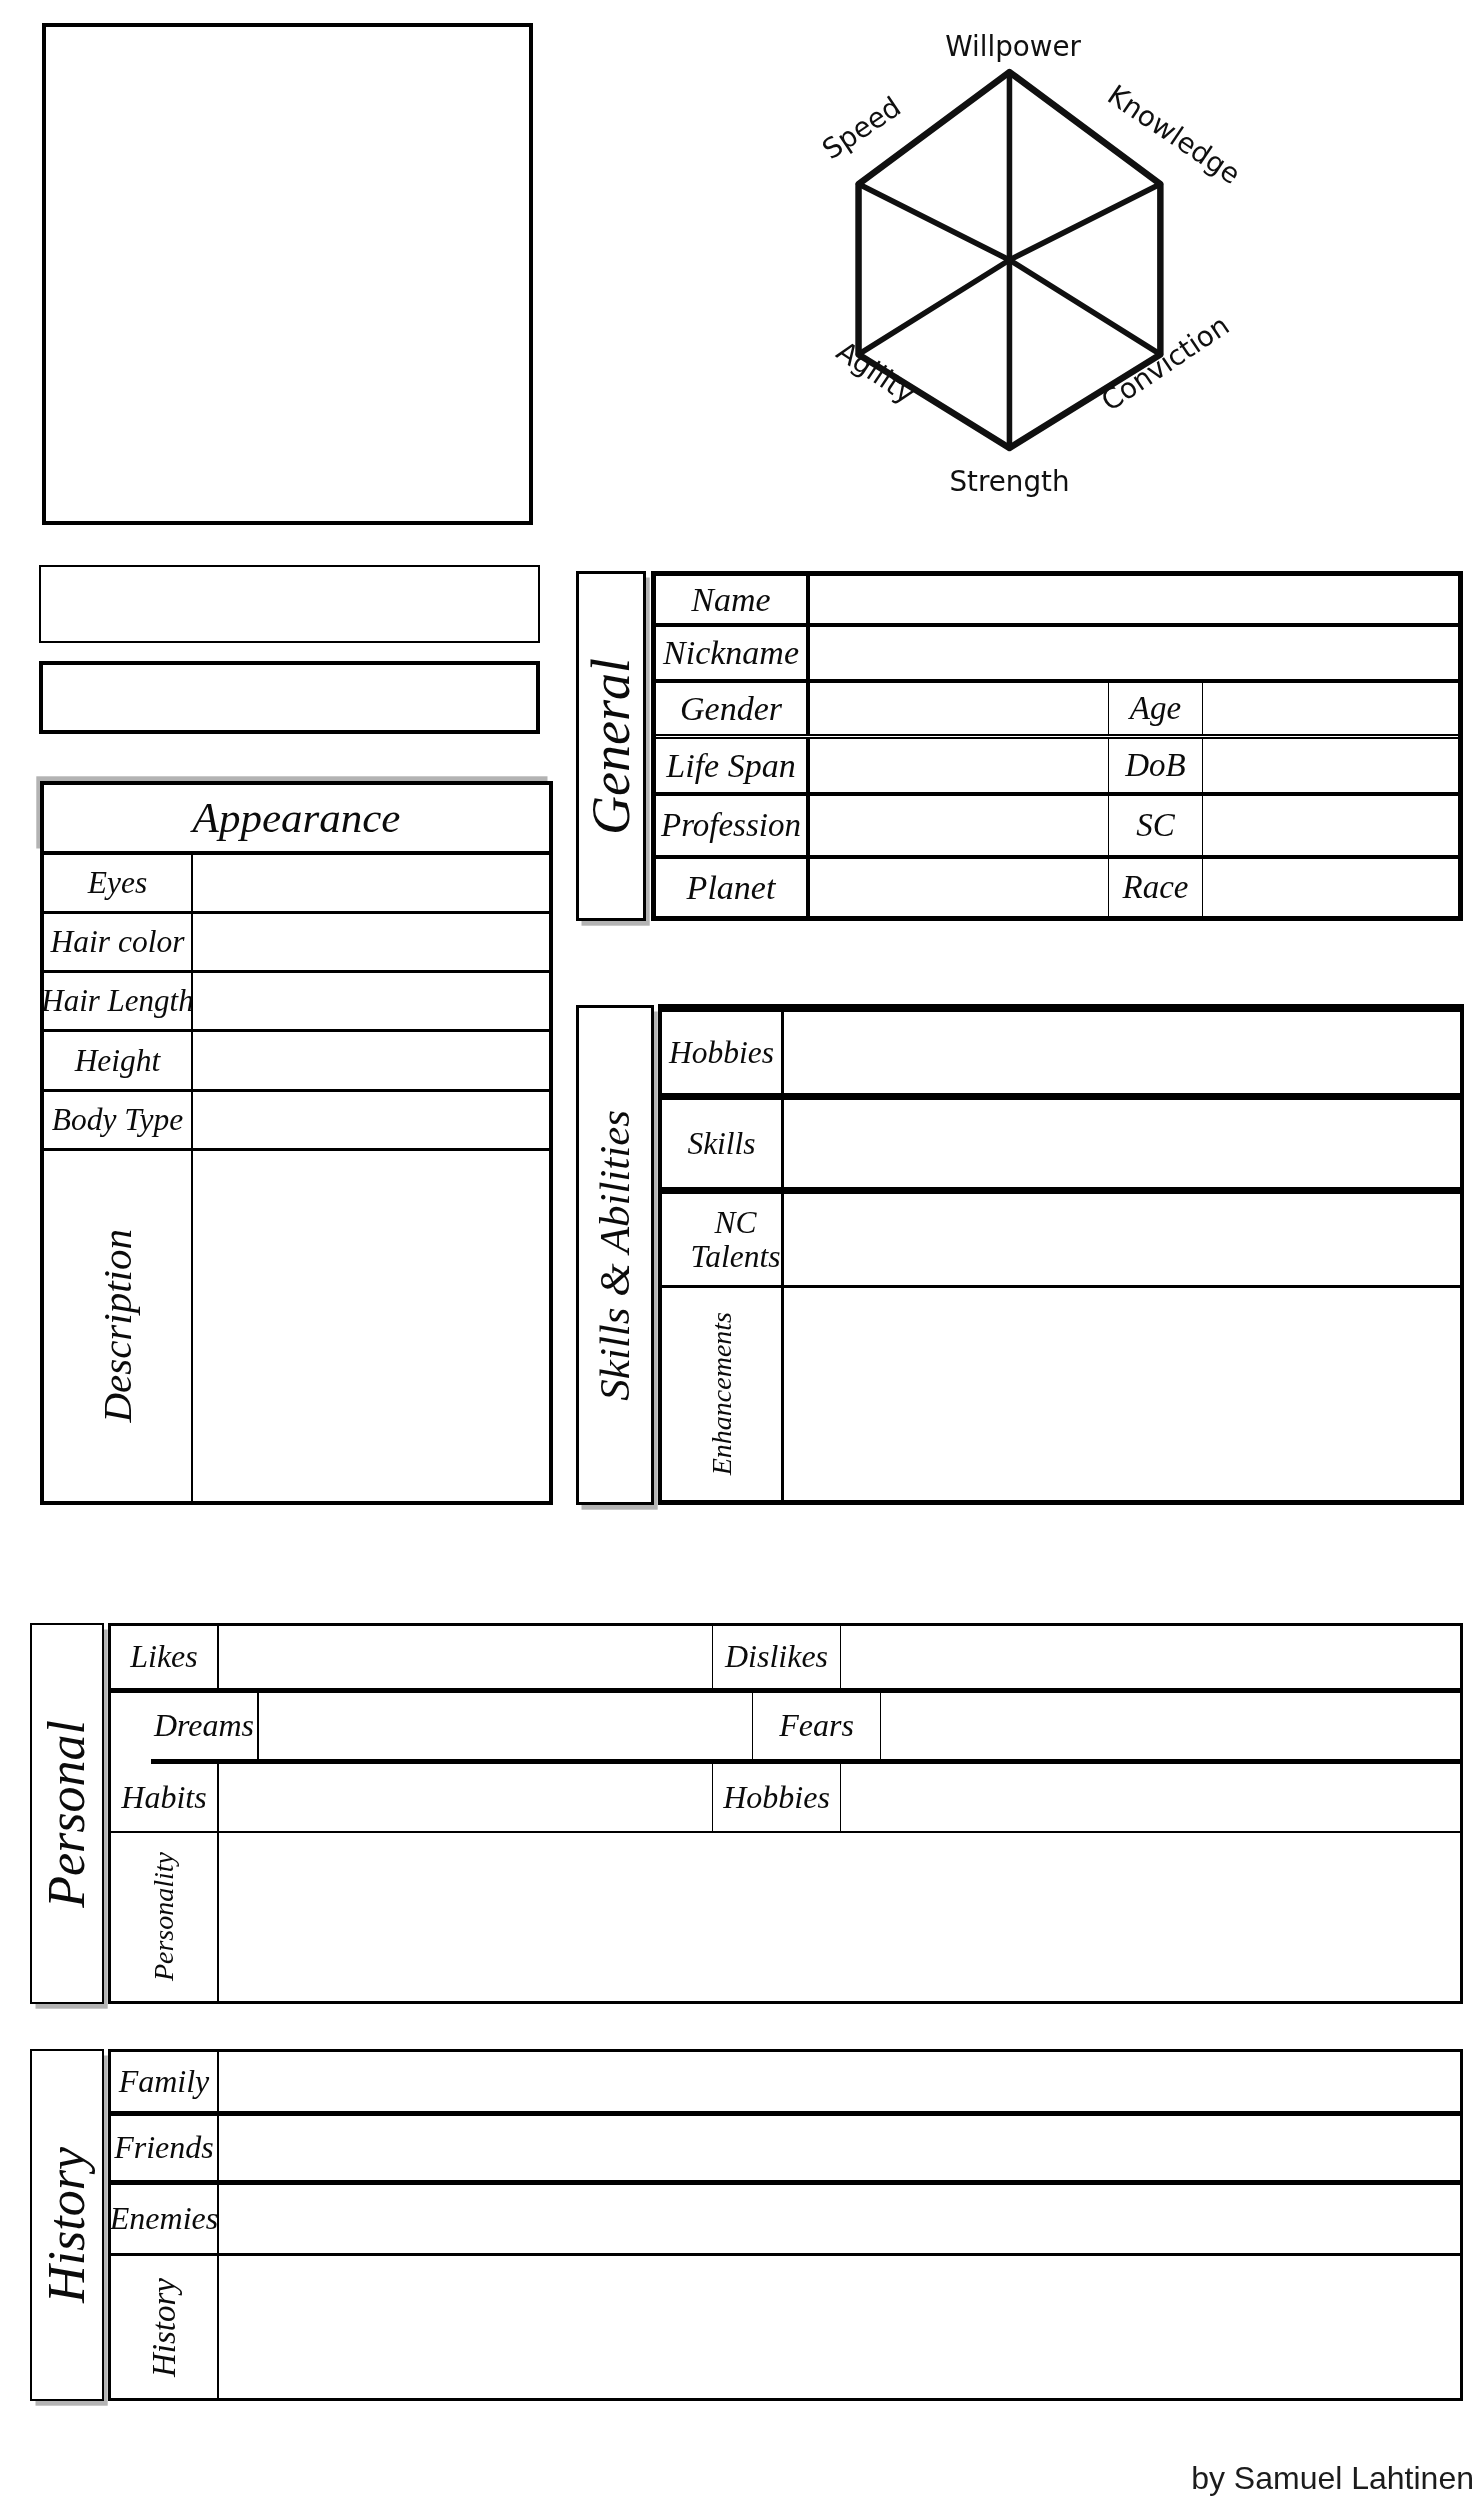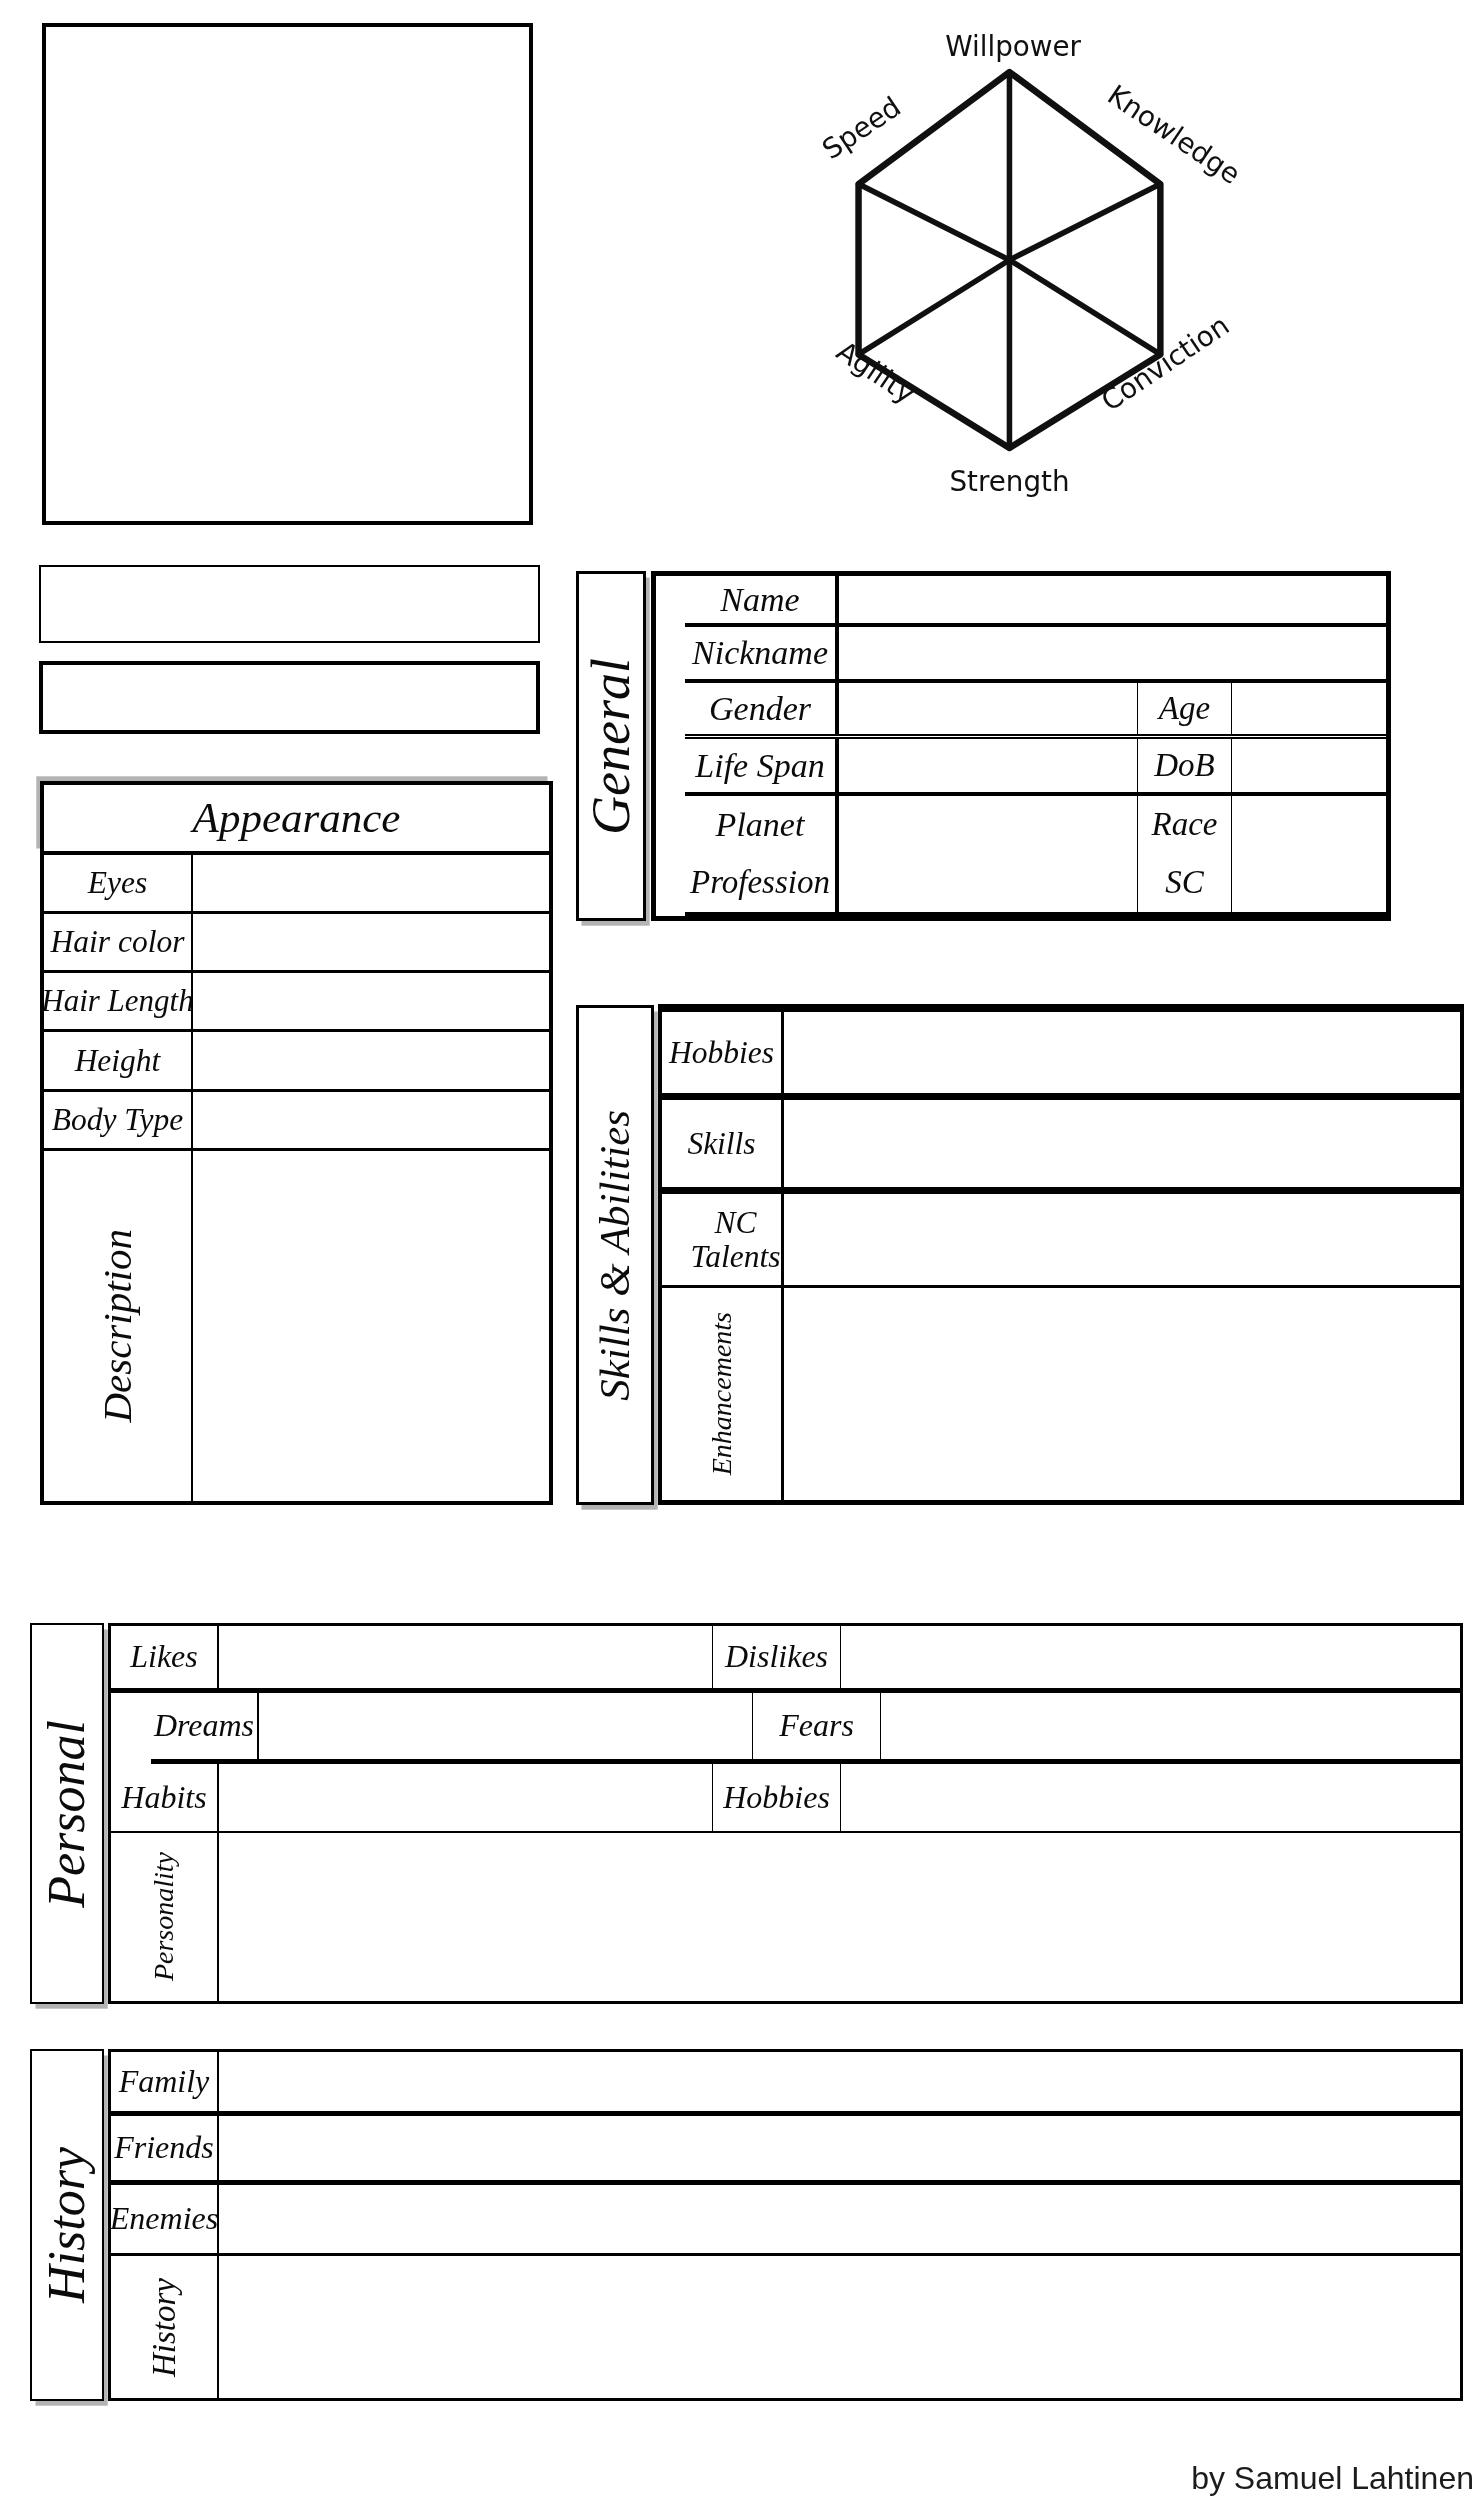--- a/index.html
+++ b/index.html
@@ -88,21 +88,21 @@
         <span class="lab vlab" style="font-size:41px;">Description</span>
       </div>
       <div class="cell fill"></div>
     </div>
   </div>
 
   <div class="strip" style="left:576px;top:571px;width:70px;height:350px;">
     <span class="lab vlab" style="font-size:54px;">General</span>
   </div>
 
-  <div class="tbl" style="left:651px;top:571px;width:740px;height:350px;border:5.6px solid #000;padding-left:29px;">
+  <div class="tbl" style="left:651px;top:571px;width:812px;height:350px;border:5.6px solid #000;">
     <div class="trow" style="height:51px;border-bottom:4.6px solid #000;">
       <div class="cell" style="width:154px;border-right:4.6px solid #000;">
         <span class="lab" style="font-size:34px;">Name</span>
       </div>
       <div class="cell fill"></div>
     </div>
     <div class="trow" style="height:56px;border-bottom:4.6px solid #000;">
       <div class="cell" style="width:154px;border-right:4.6px solid #000;">
         <span class="lab" style="font-size:34px;">Nickname</span>
       </div>
@@ -121,37 +121,37 @@
     <div class="trow" style="height:57px;border-bottom:4.6px solid #000;">
       <div class="cell" style="width:154px;border-right:4.6px solid #000;">
         <span class="lab" style="font-size:34px;">Life Span</span>
       </div>
       <div class="cell" style="width:299px;border-right:1.9px solid #000;"></div>
       <div class="cell" style="width:94px;border-right:1.9px solid #000;">
         <span class="lab" style="font-size:33px;">DoB</span>
       </div>
       <div class="cell fill"></div>
     </div>
+    <div class="trow" style="height:63px;border-bottom:4.6px solid #000;">
+      <div class="cell" style="width:154px;border-right:4.6px solid #000;">
+        <span class="lab" style="font-size:33px;">Profession</span>
+      </div>
+      <div class="cell" style="width:299px;border-right:1.9px solid #000;"></div>
+      <div class="cell" style="width:94px;border-right:1.9px solid #000;">
+        <span class="lab" style="font-size:33px;">SC</span>
+      </div>
+      <div class="cell fill"></div>
+    </div>
     <div class="trow fill">
       <div class="cell" style="width:154px;border-right:4.6px solid #000;">
         <span class="lab" style="font-size:34px;">Planet</span>
       </div>
       <div class="cell" style="width:299px;border-right:1.9px solid #000;"></div>
       <div class="cell" style="width:94px;border-right:1.9px solid #000;">
         <span class="lab" style="font-size:33px;">Race</span>
-      </div>
-      <div class="cell fill"></div>
-    </div>
-    <div class="trow" style="height:63px;border-bottom:4.6px solid #000;">
-      <div class="cell" style="width:154px;border-right:4.6px solid #000;">
-        <span class="lab" style="font-size:33px;">Profession</span>
-      </div>
-      <div class="cell" style="width:299px;border-right:1.9px solid #000;"></div>
-      <div class="cell" style="width:94px;border-right:1.9px solid #000;">
-        <span class="lab" style="font-size:33px;">SC</span>
       </div>
       <div class="cell fill"></div>
     </div>
   </div>
 
   <div class="strip" style="left:576px;top:1005px;width:78px;height:500px;">
     <span class="lab vlab" style="font-size:43px;">Skills &amp; Abilities</span>
   </div>
 
   <div class="tbl" style="left:658px;top:1004px;width:806px;height:501px;border:4.6px solid #000;border-top:8.3px solid #000;border-bottom:5.6px solid #000;">

